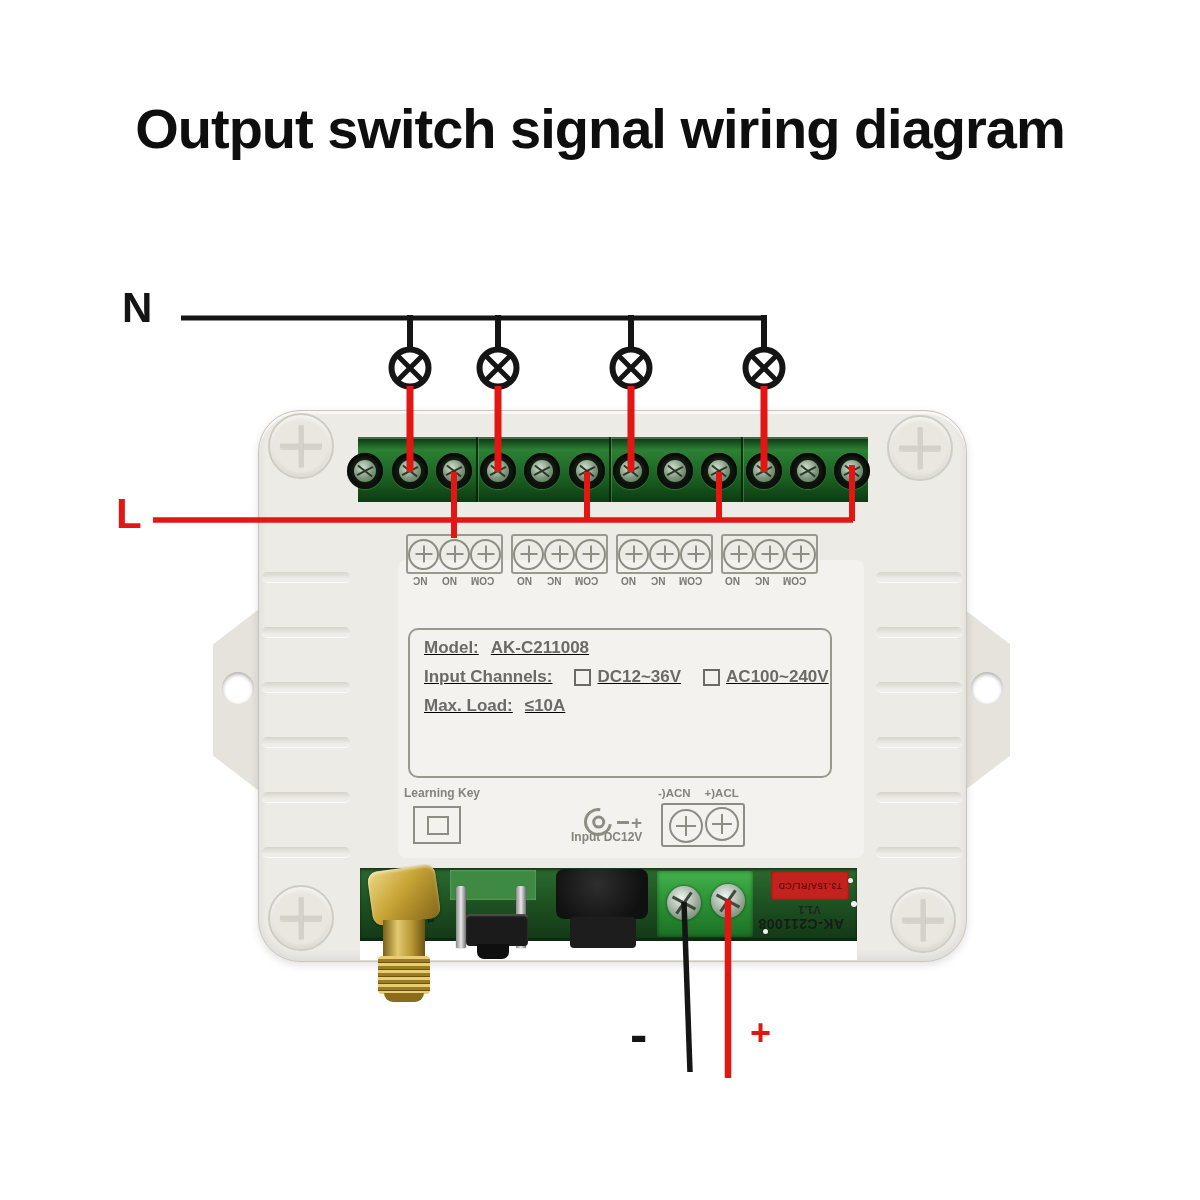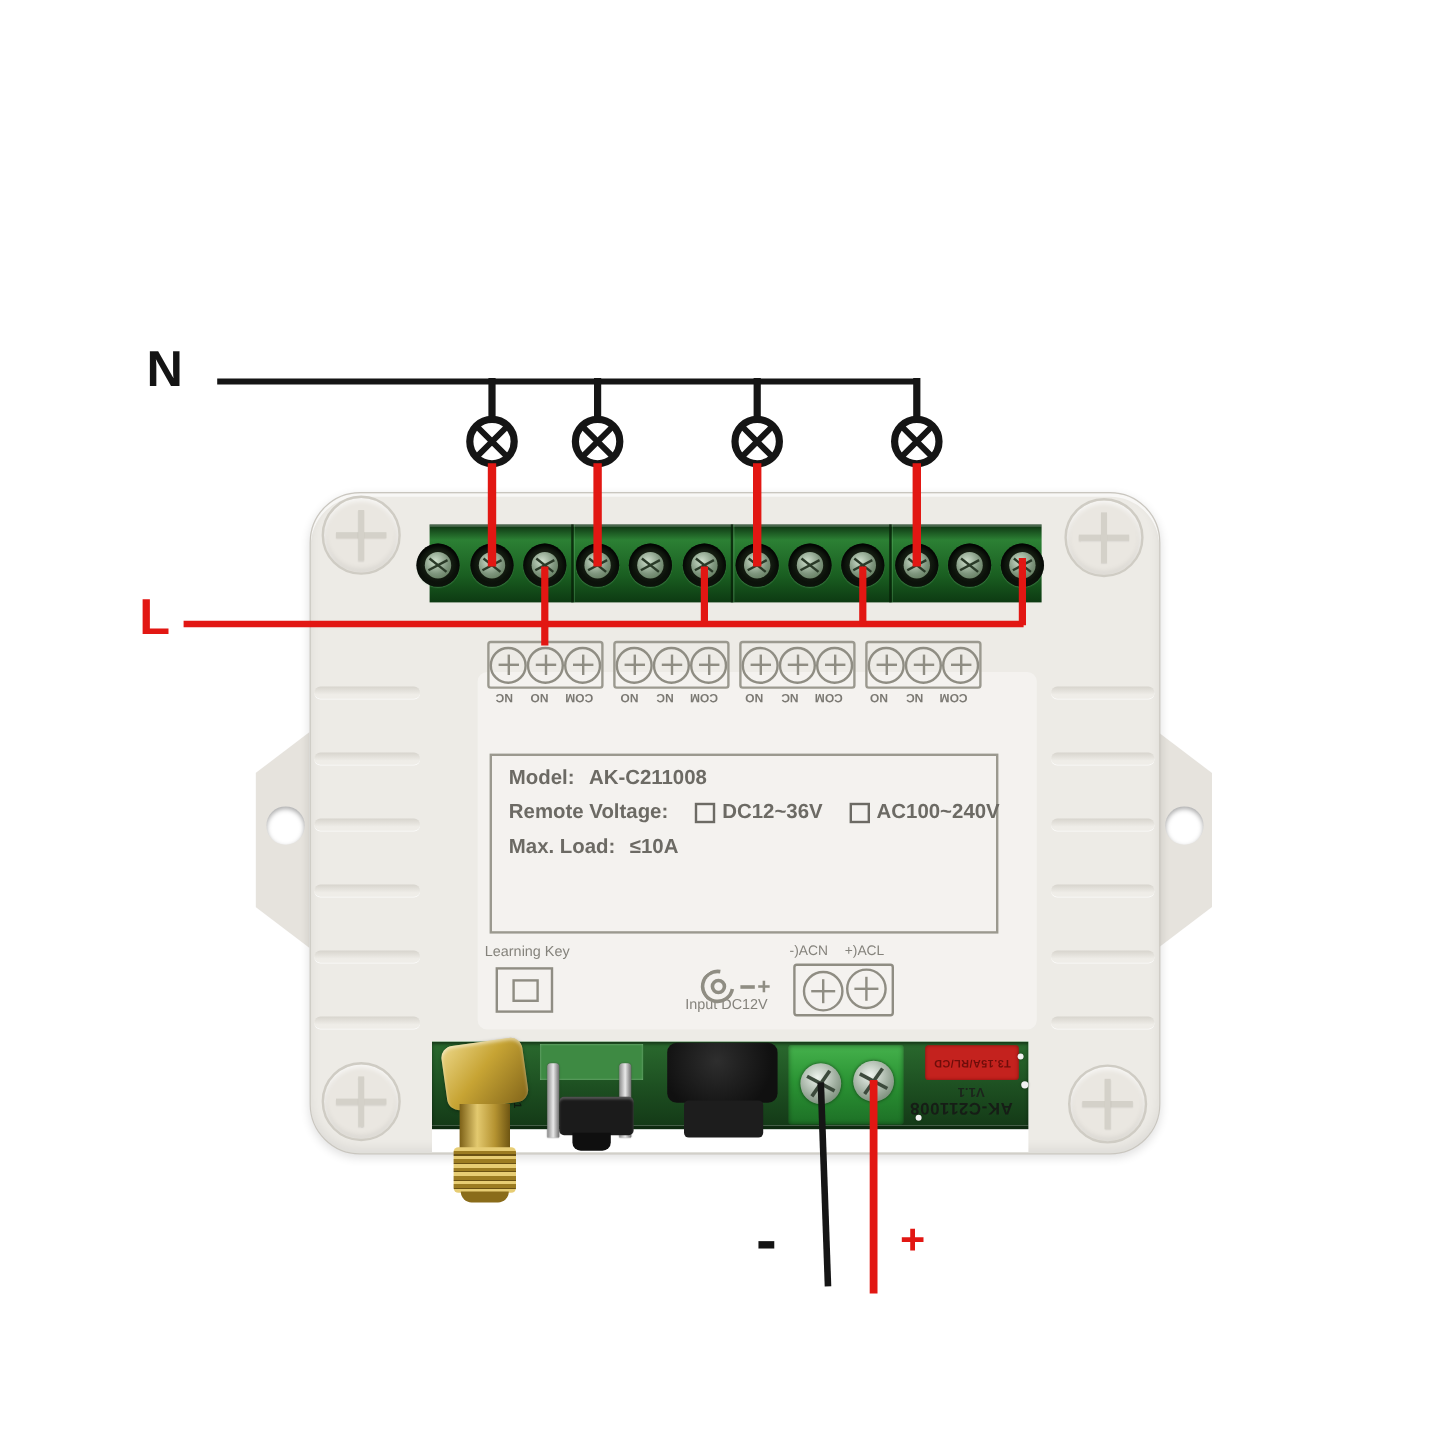--- a/index.html
+++ b/index.html
@@ -64,32 +64,32 @@
   .pscrew::before,.pscrew::after{content:"";position:absolute;left:50%;top:50%;background:#8f8d83;}
   .pscrew::before{width:17px;height:2px;transform:translate(-50%,-50%);}
   .pscrew::after{width:2px;height:17px;transform:translate(-50%,-50%);}
   .plabels{left:406px;top:575px;width:408px;display:flex;gap:8px;z-index:6;}
   .plgroup{flex:1;display:flex;justify-content:space-around;}
   .plabel{display:inline-block;transform:rotate(180deg);font-size:10px;font-weight:bold;color:#7b7973;}
 
   
   .ptitle{left:402px;top:602px;width:414px;text-align:center;font-size:17px;font-weight:bold;
           color:#716f69;z-index:6;letter-spacing:0.2px;}
-  .infobox{left:408px;top:628px;width:424px;height:150px;border:2px solid #9b998f;border-radius:0;
-           z-index:6;padding:0;box-sizing:border-box;}
+  .infobox{left:408px;top:628px;width:424px;height:150px;border:2px solid #9b998f;border-radius:10px;
+           z-index:6;padding:0;box-sizing:border-box;text-decoration:underline;}
   .irow{display:flex;align-items:center;height:28px;margin:1px 0 0 14px;font-size:17px;font-weight:bold;
         color:var(--text-gray,#6c6a64);}
   .irow:first-child{margin-top:4px;}
   .ilabel{margin-right:12px;white-space:pre;}
   .ival{white-space:pre;}
   .cb{display:inline-block;width:13px;height:13px;border:2px solid #6c6a64;margin:0 6px 0 10px;
       flex:0 0 auto;}
 
   
-  .ptext{font-weight:normal;color:#85837c;z-index:6;}
+  .ptext{font-weight:bold;color:#85837c;z-index:6;}
   .keysq{left:413px;top:806px;width:44px;height:34px;border:2px solid #8f8d83;z-index:6;}
   .keysq-inner{position:absolute;left:12px;top:8px;width:18px;height:15px;border:2px solid #8f8d83;}
   .dcsym{left:584px;top:808px;display:flex;align-items:center;z-index:6;}
   .dcarc{width:22px;height:22px;border:3px solid #8f8d83;border-radius:50%;border-right-color:transparent;
          transform:rotate(-35deg);display:flex;align-items:center;justify-content:center;}
   .dcring{width:7px;height:7px;border:3px solid #8f8d83;border-radius:50%;transform:rotate(35deg);}
   .dcdash{width:12px;height:3px;background:#8f8d83;margin-left:5px;}
   .dcplus{font-size:19px;font-weight:bold;color:#8f8d83;margin-left:2px;line-height:1;}
   .aclabels{left:658px;top:787px;display:flex;gap:14px;z-index:6;font-size:11.5px;}
   .acterm{left:661px;top:803px;width:80px;height:40px;border:2px solid #8f8d83;border-radius:3px;z-index:6;}
@@ -145,20 +145,21 @@
   .threads{position:absolute;left:8px;top:90px;width:52px;height:38px;border-radius:4px;
        background:repeating-linear-gradient(180deg,#e7cd74 0 3px,#9c7c22 3px 6px,#6b5213 6px 7px);}
   .tip{position:absolute;left:14px;top:127px;width:40px;height:9px;background:#8a6c1a;
        border-radius:0 0 9px 9px;}
 </style>
 </head>
 <body>
 
 <div class="canvas">
 
+  <div class="abs title">Output switch signal wiring diagram</div>
 
   <div class="abs ear" style="left:208px;top:610px;width:50px;height:180px;clip-path:polygon(100% 0,10% 19%,10% 81%,100% 100%);">
     <div class="abs ear-hole" style="left:14px;top:62px;"></div>
   </div>
   <div class="abs ear" style="left:965px;top:610px;width:50px;height:180px;clip-path:polygon(0 0,90% 19%,90% 81%,0 100%);">
     <div class="abs ear-hole" style="left:6px;top:62px;"></div>
   </div>
 
   <div class="abs case"></div>
   <div class="abs sticker"></div>
@@ -268,21 +269,21 @@
       <span class="plabel">COM</span>
     </div>
   </div>
 
   <div class="abs infobox">
     <div class="irow">
       <span class="ilabel">Model:</span>
       <span class="ival">AK-C211008</span>
     </div>
     <div class="irow">
-      <span class="ilabel">Remote Voltage:</span>
+      <span class="ilabel">Input Channels:</span>
       <span class="cb"></span>
       <span class="ival">DC12~36V</span>
       <span class="cb" style="margin-left:22px;"></span>
       <span class="ival">AC100~240V</span>
     </div>
     <div class="irow">
       <span class="ilabel">Max. Load:</span>
       <span class="ival">≤10A</span>
     </div>
   </div>

